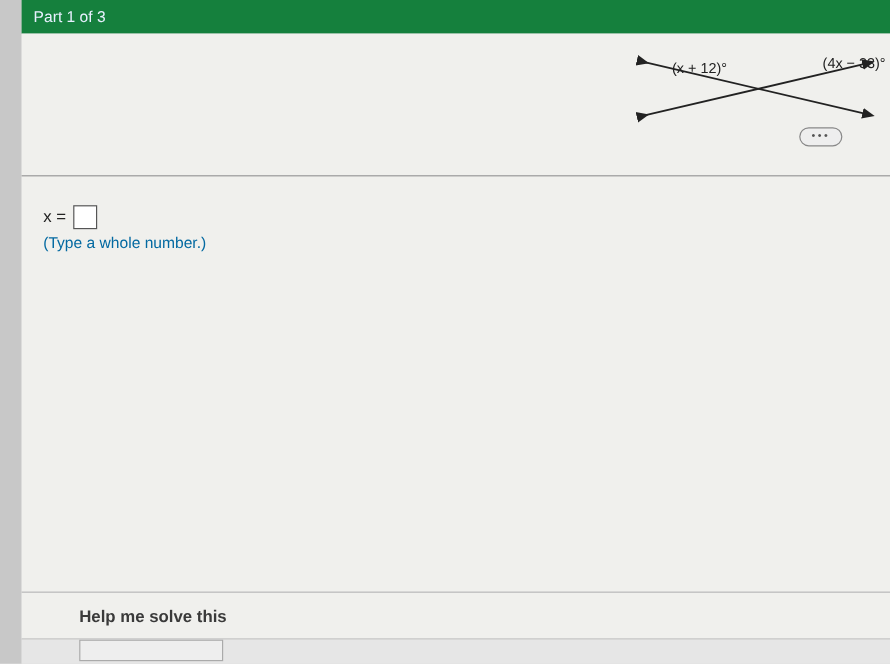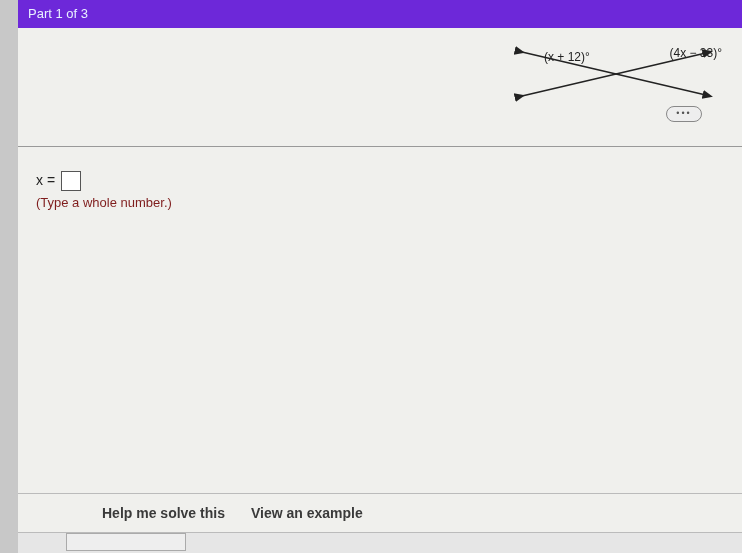--- a/index.html
+++ b/index.html
@@ -15,21 +15,21 @@
   position: absolute;
   left: 0; top: 0;
   width: 18px; height: 553px;
   background: #c8c8c8;
 }
 .header-bar {
   position: absolute;
   left: 18px; top: 0;
   right: 0;
   height: 28px;
-  background: #6d28d9;
+  background: #15803d;
   color: #e8f0ff;
   font-size: 13px;
   padding: 6px 10px;
 }
 .content {
   position: absolute;
   left: 18px; top: 28px;
   right: 0;
   bottom: 60px;
   background: #f0f0ed;
@@ -38,21 +38,21 @@
   position: relative;
   padding: 14px 14px 10px 14px;
   min-height: 90px;
 }
 .question-text {
   font-size: 14px;
   color: #222;
 }
 .figure-wrap {
   position: absolute;
-  right: 22px; top: 6px;
+  right: 6px; top: 6px;
   width: 210px; height: 80px;
 }
 .angle-label-left {
   position: absolute;
   left: 34px; top: 16px;
   font-size: 12px;
   color: #222;
 }
 .angle-label-right {
   position: absolute;
@@ -91,35 +91,35 @@
   width: 20px; height: 20px;
   border: 1px solid #555;
   background: #fff;
   vertical-align: middle;
   margin-left: 2px;
   font-size: 13px;
   text-align: center;
 }
 .hint-text {
   font-size: 13px;
-  color: #7f1d1d;
+  color: #0369a1;
   margin-top: 4px;
 }
 .footer-bar {
   position: absolute;
   left: 18px; right: 0;
   bottom: 20px;
   height: 40px;
   background: #f0f0ed;
   border-top: 1px solid #bbb;
   border-bottom: 1px solid #bbb;
   display: flex;
   align-items: center;
   gap: 26px;
-  padding-left: 84px;
+  padding-left: 48px;
   font-size: 14px;
   font-weight: bold;
   color: #3a3a3a;
 }
 .footer-link { cursor: pointer; }
 .caret-up {
   display: inline-block;
   width: 0; height: 0;
   margin-left: 4px;
   border-left: 5px solid transparent;
@@ -179,18 +179,17 @@
       <span>x =</span>
       <input type="text" class="input-box" value="" style="">
     </div>
     <div class="hint-text">(Type a whole number.)</div>
   </div>
 
 </div>
 
 <div class="footer-bar">
   <span class="footer-link">Help me solve this</span>
-  <span class="footer-link">View an example</span>
 </div>
 
 <div class="bottom-strip">
   <div class="small-box"></div>
 </div>
 
 </body></html>

